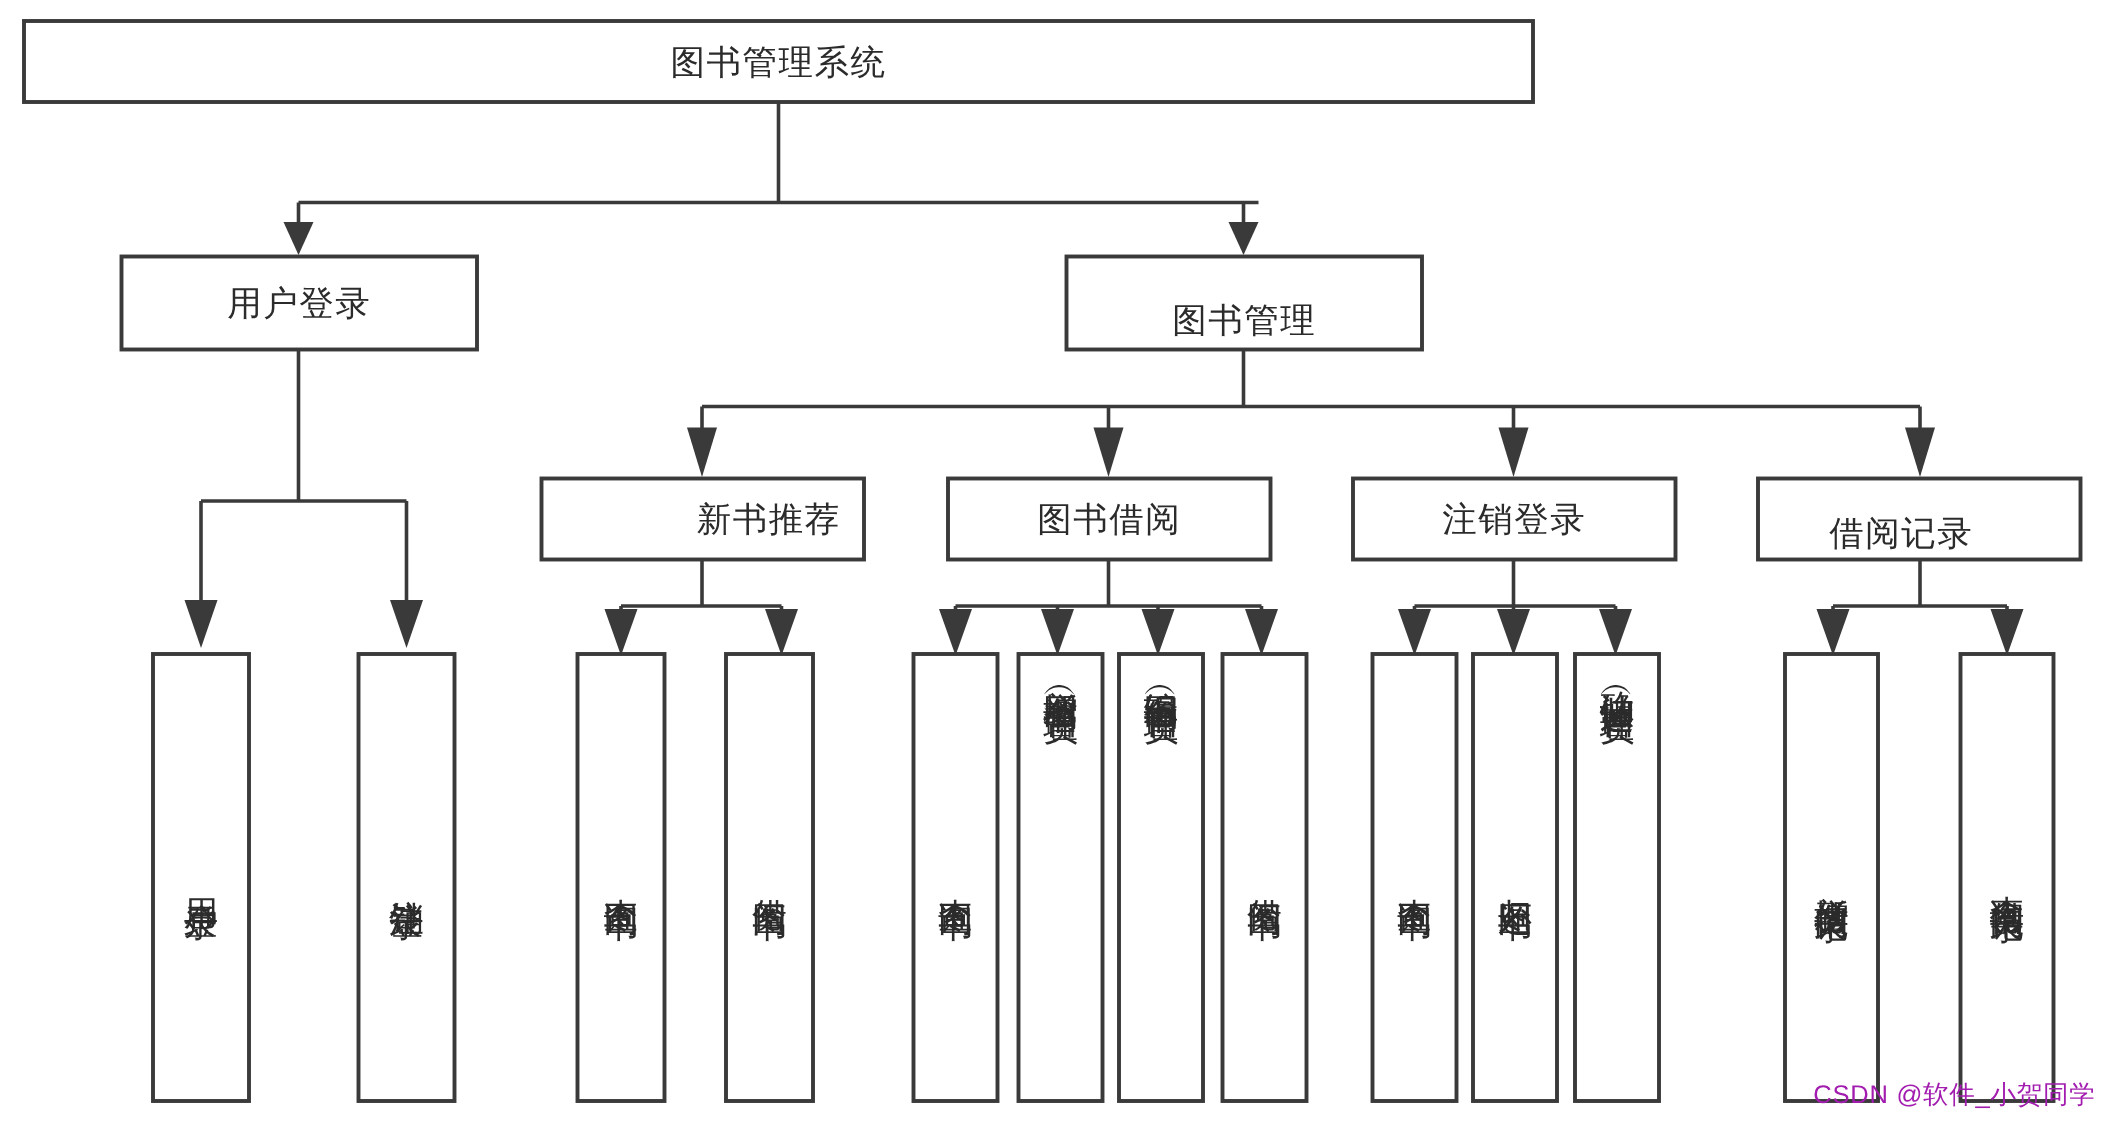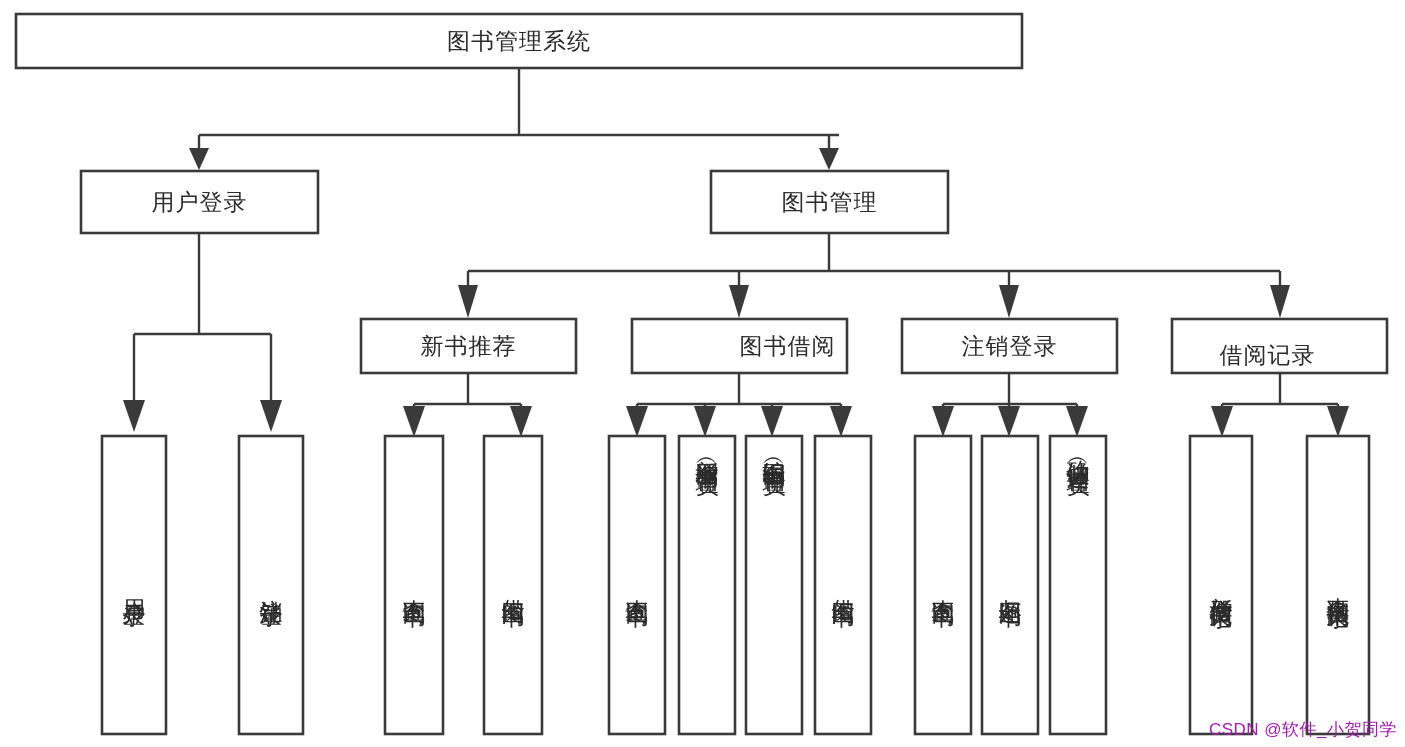--- a/index.html
+++ b/index.html
@@ -170,24 +170,24 @@
     <rect class="node-rect" x="1050" y="436" width="56" height="298"></rect>
 
     <rect class="node-rect" x="1190" y="436" width="62" height="298"></rect>
     <rect class="node-rect" x="1307" y="436" width="62" height="298"></rect>
 
   </svg>
 
   <div class="hbox-label" style="left:16px;  top:14px;  width:1006px; height:54px;">图书管理系统</div>
 
   <div class="hbox-label" style="left:81px;  top:171px; width:237px; height:62px;">用户登录</div>
-  <div class="hbox-label" style="left:711px; top:171px; width:237px; height:62px;">图书管理</div>
-
-  <div class="hbox-label" style="left:361px;  top:319px; width:215px; height:54px;">新书推荐</div>
-  <div class="hbox-label" style="left:632px;  top:319px; width:215px; height:54px;margin-left:48px;">图书借阅</div>
+  <div class="hbox-label" style="left:711px; top:182px; width:237px; height:62px;">图书管理</div>
+
+  <div class="hbox-label" style="left:361px;  top:319px; width:215px; height:54px;padding-left:44px;">新书推荐</div>
+  <div class="hbox-label" style="left:632px;  top:319px; width:215px; height:54px;">图书借阅</div>
   <div class="hbox-label" style="left:902px;  top:319px; width:215px; height:54px;">注销登录</div>
   <div class="hbox-label" style="left:1160px; top:319px; width:215px; height:72px;">借阅记录</div>
 
   <div class="vert-label-box" style="left:102px; top:436px; width:64px; height:298px;">
     <span class="vert-text">用户登录</span>
   </div>
   <div class="vert-label-box" style="left:239px; top:436px; width:64px; height:298px;">
     <span class="vert-text">注销登录</span>
   </div>
 

